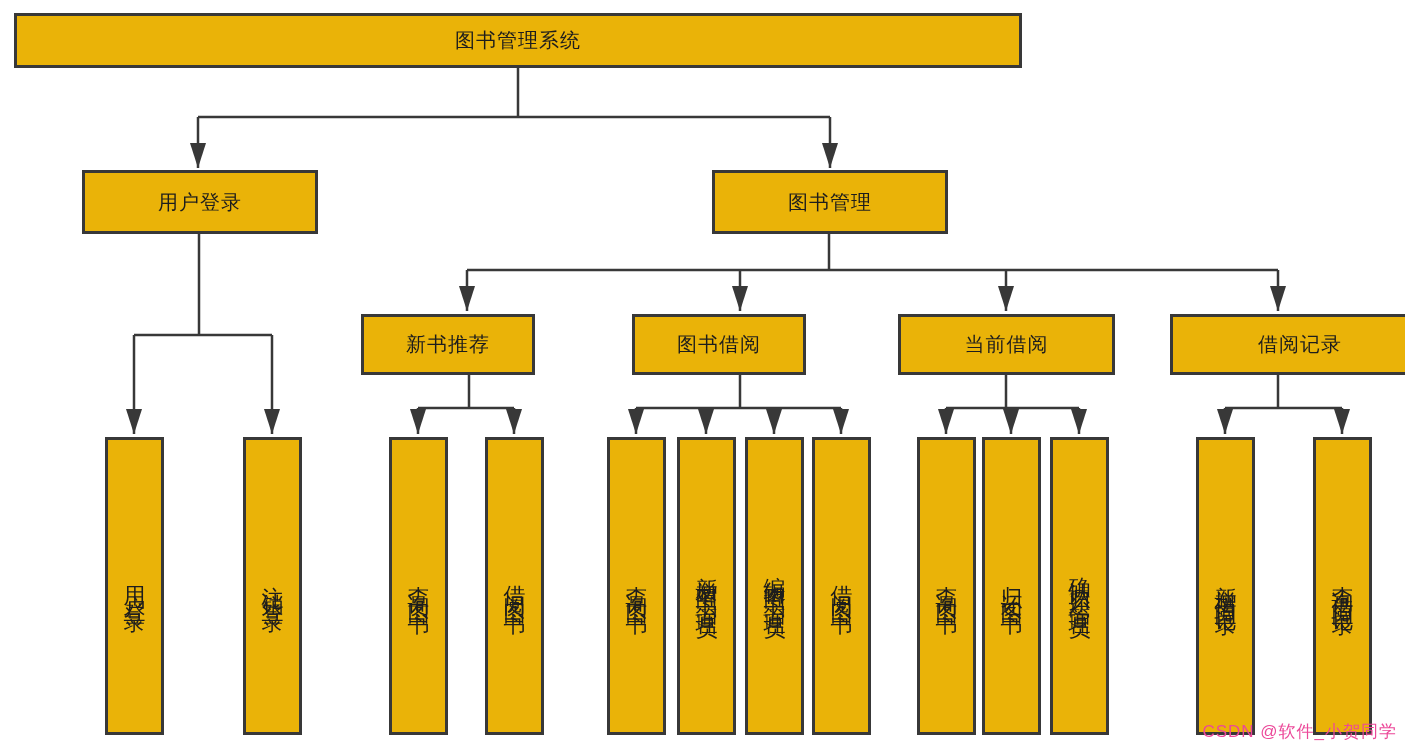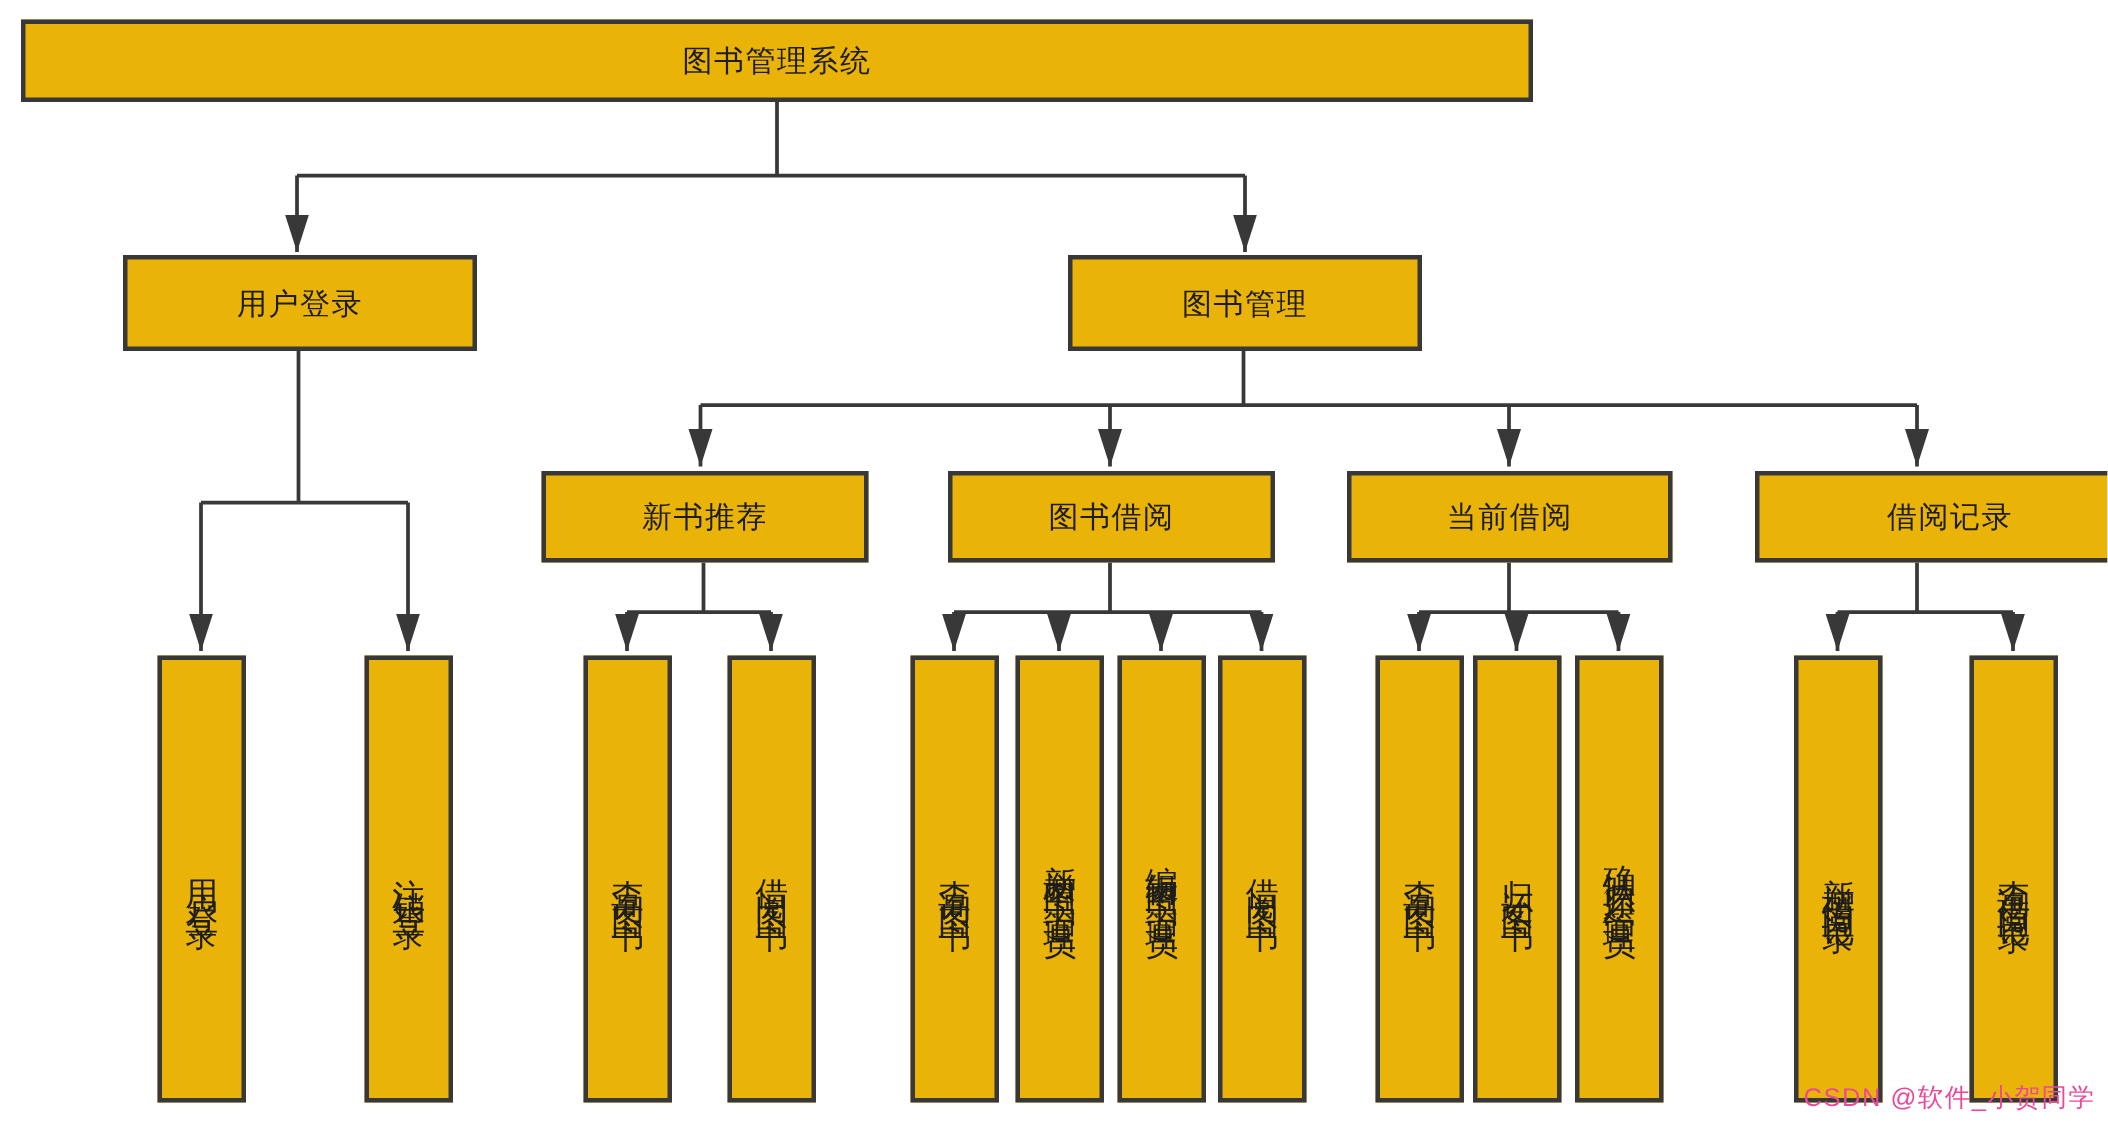--- a/index.html
+++ b/index.html
@@ -25,21 +25,21 @@
     letter-spacing: 1px;
     white-space: nowrap;
   }
   
   .root  { left: 14px;  top: 13px;  width: 1008px; height: 55px; }
   
   .l2    { top: 170px; height: 64px; width: 236px; }
   .l2a   { left: 82px; }
   .l2b   { left: 712px; }
   
-  .l3    { top: 314px; height: 61px; width: 218px; }
+  .l3    { top: 314px; height: 61px; width: 174px; }
   .l3a   { left: 361px; }
   .l3b   { left: 632px; }
   .l3c   { left: 898px; width: 217px; }
   .l3d   { left: 1170px; width: 260px; }
   
   .vbox  { top: 437px; height: 298px; width: 59px; padding: 4px 0; }
   .vbox span {
     writing-mode: vertical-rl;
     text-orientation: mixed;
     font-size: 22px;

